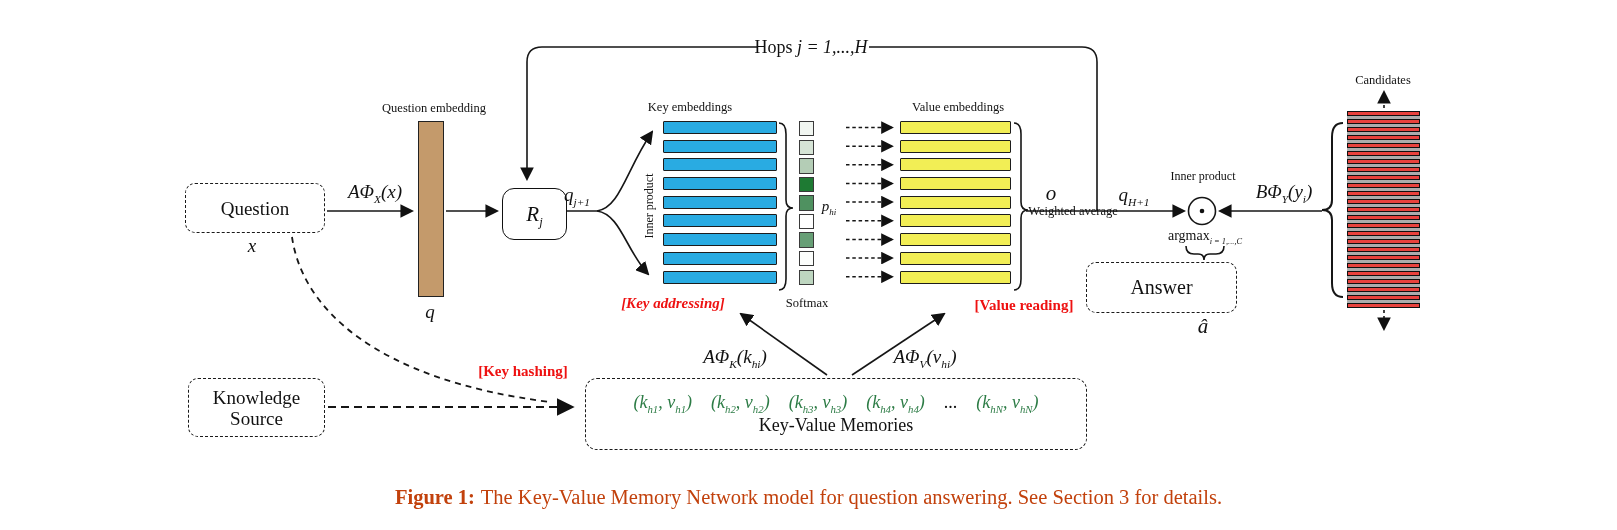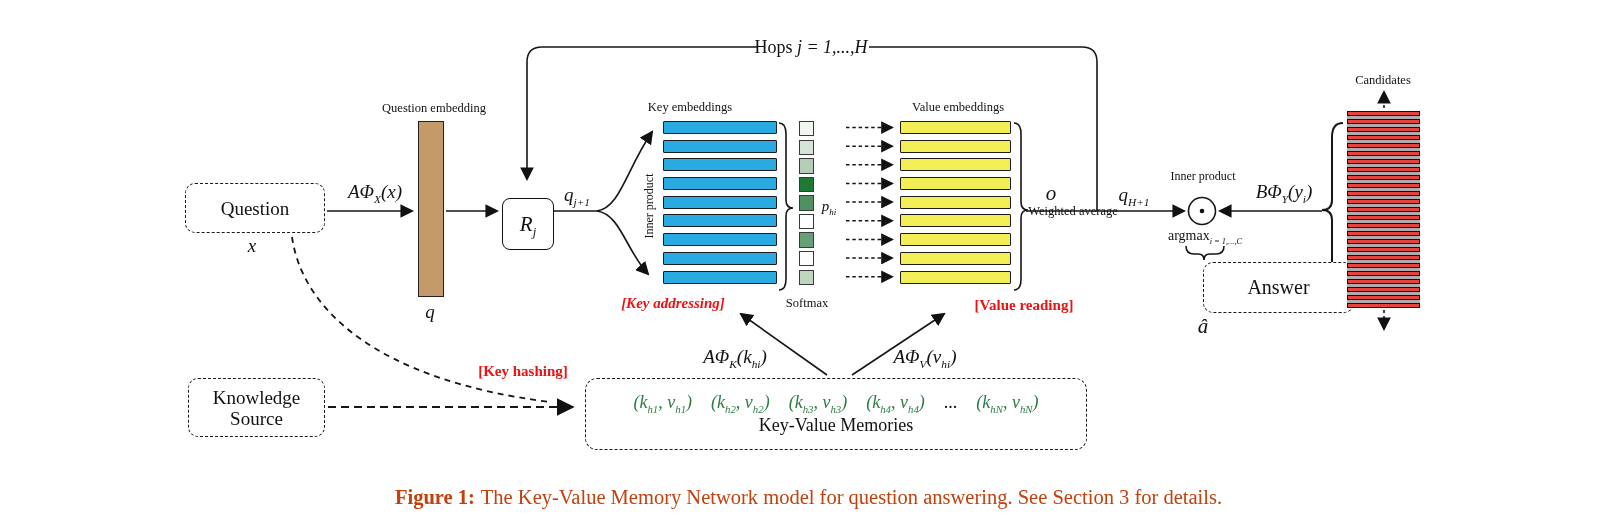--- a/index.html
+++ b/index.html
@@ -114,24 +114,24 @@
       </g>
   </svg>
 
   <div class="dash-box" style="left:185px; top:183px; width:140px; height:50px;">
     <span class="box-text">Question</span>
   </div>
   <div class="dash-box" style="left:188px; top:378px; width:137px; height:59px;">
     <span class="box-text">Knowledge</span>
     <span class="box-text">Source</span>
   </div>
-  <div class="dash-box" style="left:1203px; top:262px; width:151px; height:51px;">
+  <div class="dash-box" style="left:1086px; top:262px; width:151px; height:51px;">
     <span class="box-text answer-text">Answer</span>
   </div>
-  <div class="solid-box" style="left:502px; top:198px; width:52px; height:52px;border-radius:8px;">
+  <div class="solid-box" style="left:502px; top:188px; width:65px; height:52px;">
     <span class="math-lg"><span>R</span><sub>j</sub></span>
   </div>
 
   <div id="q-emb-bar"></div>
 
   <div id="key-stack" class="stack">
       <div class="kbar"></div>
       <div class="kbar"></div>
       <div class="kbar"></div>
       <div class="kbar"></div>

